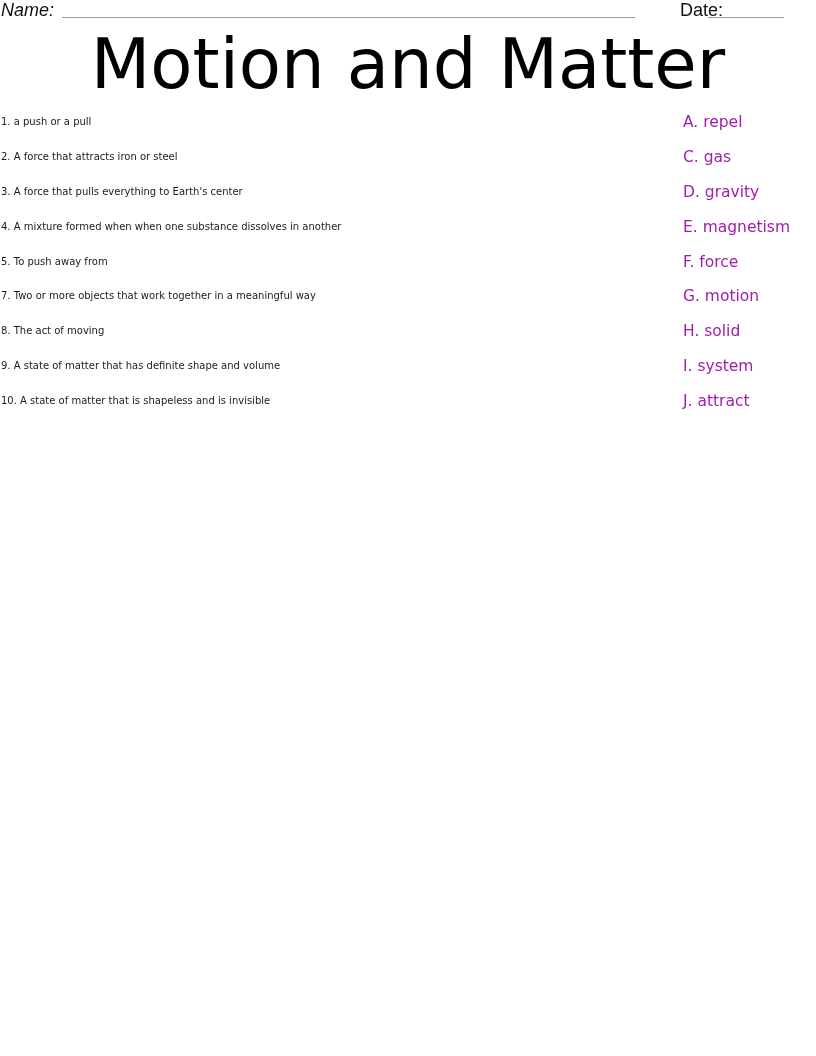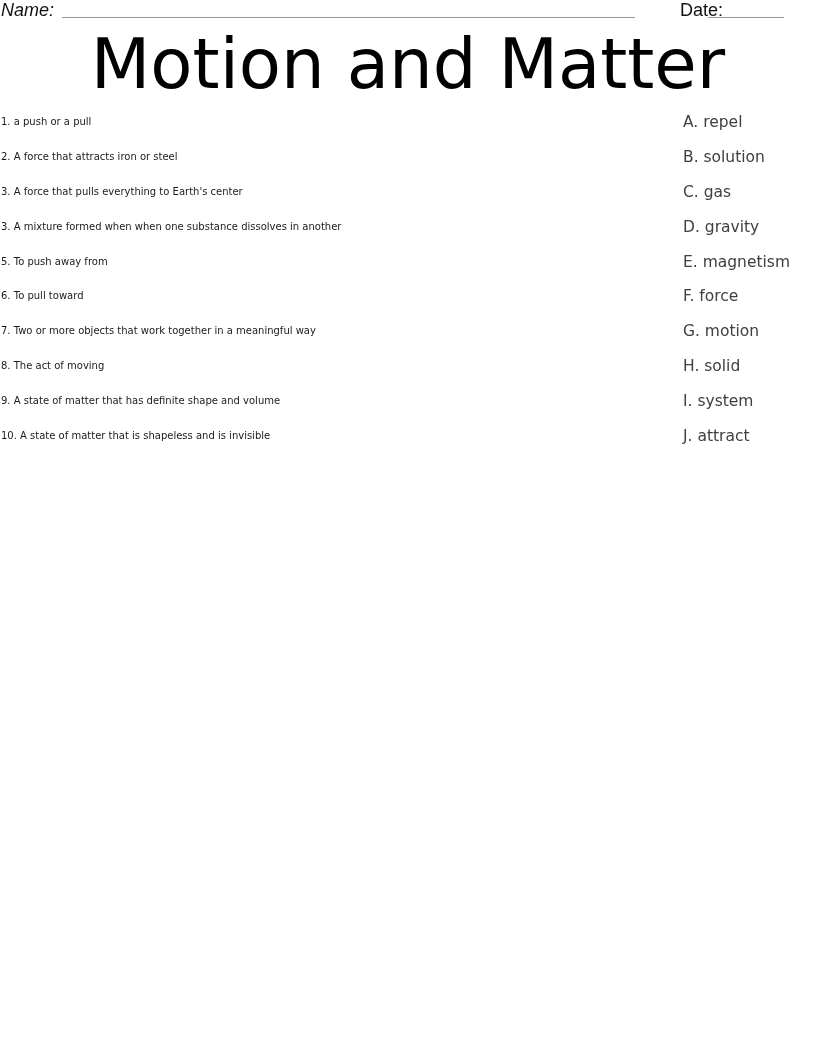--- a/index.html
+++ b/index.html
@@ -4,51 +4,49 @@
 <style>
   html, body { margin: 0; padding: 0; background: #ffffff; }
   body { width: 816px; height: 1056px; position: relative; overflow: hidden; color: #111; }
   .header-row { position: absolute; top: 0; left: 0; width: 816px; height: 24px; font-family: "Liberation Sans", sans-serif; font-size: 18px; color: #111; }
   .name-label { position: absolute; left: 1px; top: 0px; font-style: italic; }
   .name-line { position: absolute; left: 62px; top: 17px; width: 573px; border-bottom: 1px solid #9a9a9a; }
   .date-label { position: absolute; left: 656px; top: 0px; margin-left: 24px; }
   .date-line { position: absolute; left: 708px; top: 17px; width: 76px; border-bottom: 1px solid #9a9a9a; }
   .title { position: absolute; top: 30px; left: 0; width: 816px; text-align: center; font-family: "DejaVu Sans", sans-serif; font-size: 69px; line-height: 68px; color: #000; margin: 0; font-weight: normal; }
   .clues { position: absolute; top: 112px; left: 1px; width: 640px; font-family: "DejaVu Sans", sans-serif; font-size: 10px; color: #1a1a1a; }
-  .answers { position: absolute; top: 112px; left: 683px; width: 133px; font-family: "DejaVu Sans", sans-serif; font-size: 15.5px; color: #404040; }
+  .answers { position: absolute; top: 112px; left: 683px; width: 133px; font-family: "DejaVu Sans", sans-serif; font-size: 15.5px; color: #a21caf; }
   .row { height: 34.9px; line-height: 20px; white-space: nowrap; }
 </style>
 </head>
 <body>
 
 <div class="header-row">
   <span class="name-label">Name:</span>
   <div class="name-line"></div>
   <span class="date-label">Date:</span>
   <div class="date-line"></div>
 </div>
 
 <h1 class="title">Motion and Matter</h1>
 
 <div class="clues">
   <div class="row">1. a push or a pull</div>
   <div class="row">2. A force that attracts iron or steel</div>
   <div class="row">3. A force that pulls everything to Earth's center</div>
-  <div class="row">3. A mixture formed when when one substance dissolves in another</div>
+  <div class="row">4. A mixture formed when when one substance dissolves in another</div>
   <div class="row">5. To push away from</div>
-  <div class="row">6. To pull toward</div>
   <div class="row">7. Two or more objects that work together in a meaningful way</div>
   <div class="row">8. The act of moving</div>
   <div class="row">9. A state of matter that has definite shape and volume</div>
   <div class="row">10. A state of matter that is shapeless and is invisible</div>
 </div>
 
 <div class="answers">
   <div class="row">A. repel</div>
-  <div class="row">B. solution</div>
   <div class="row">C. gas</div>
   <div class="row">D. gravity</div>
   <div class="row">E. magnetism</div>
   <div class="row">F. force</div>
   <div class="row">G. motion</div>
   <div class="row">H. solid</div>
   <div class="row">I. system</div>
   <div class="row">J. attract</div>
 </div>
 

